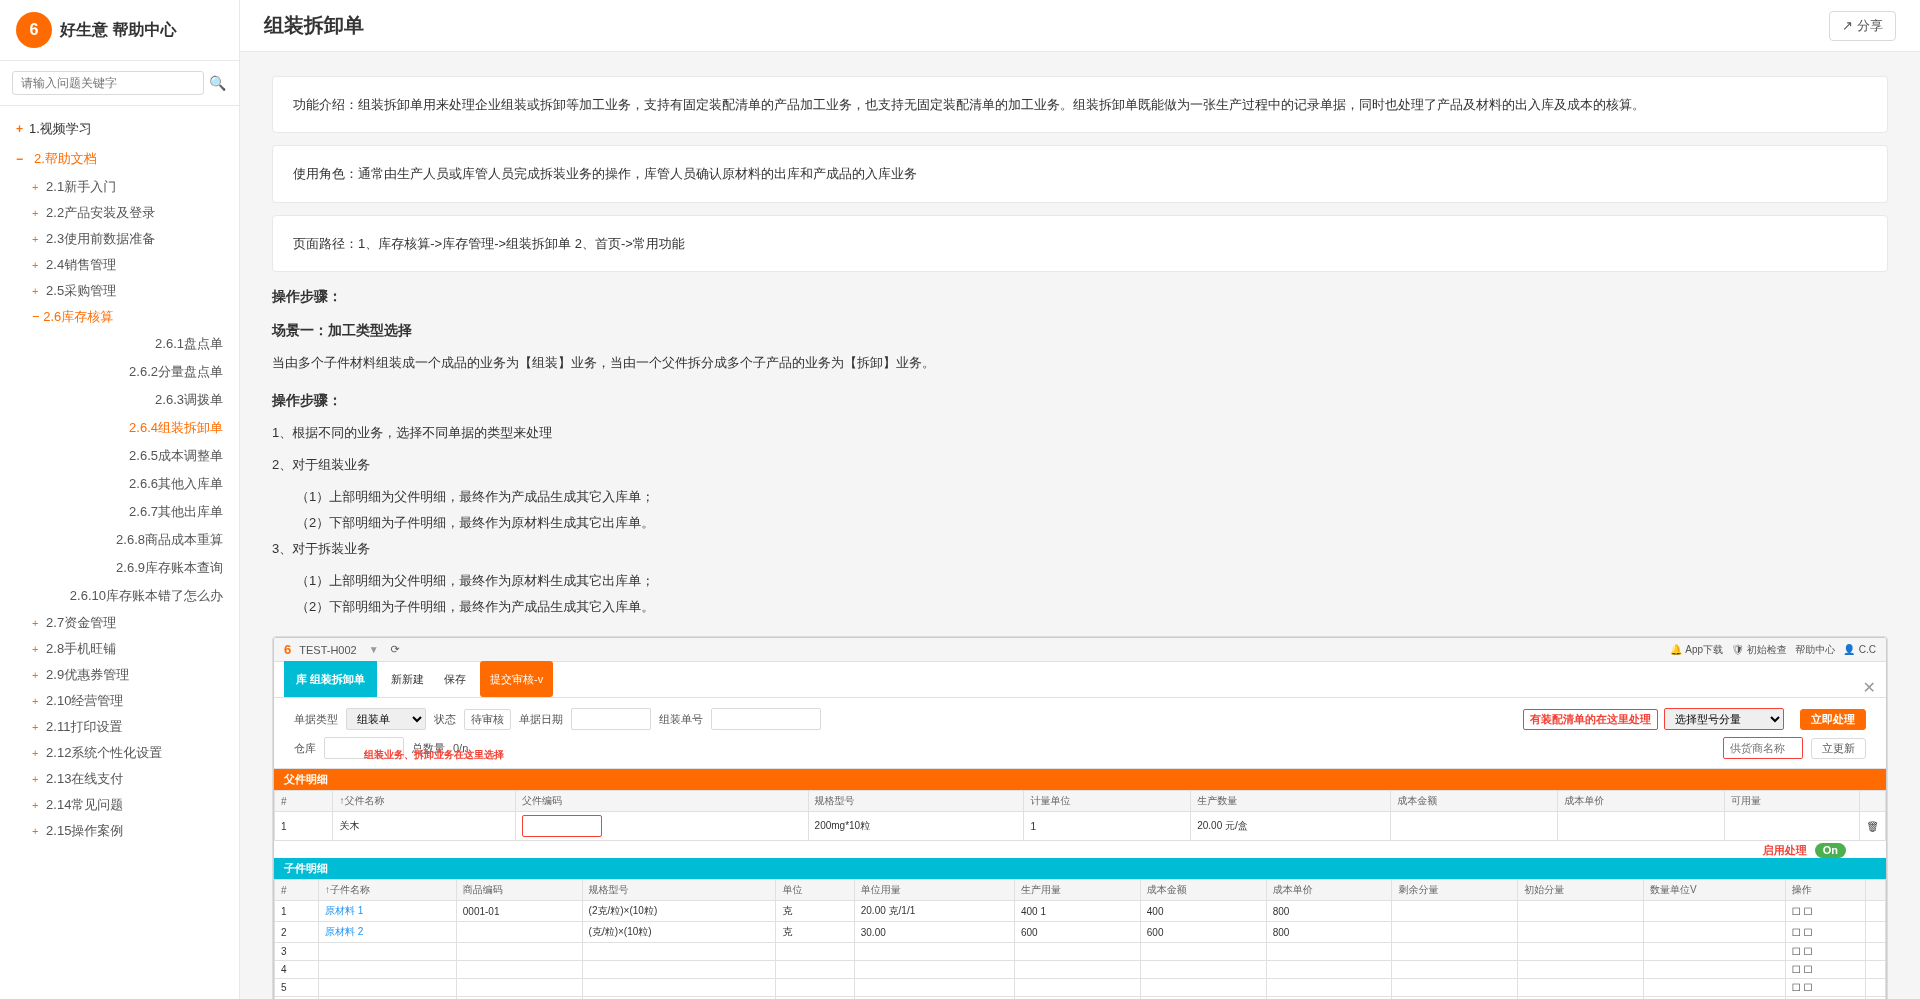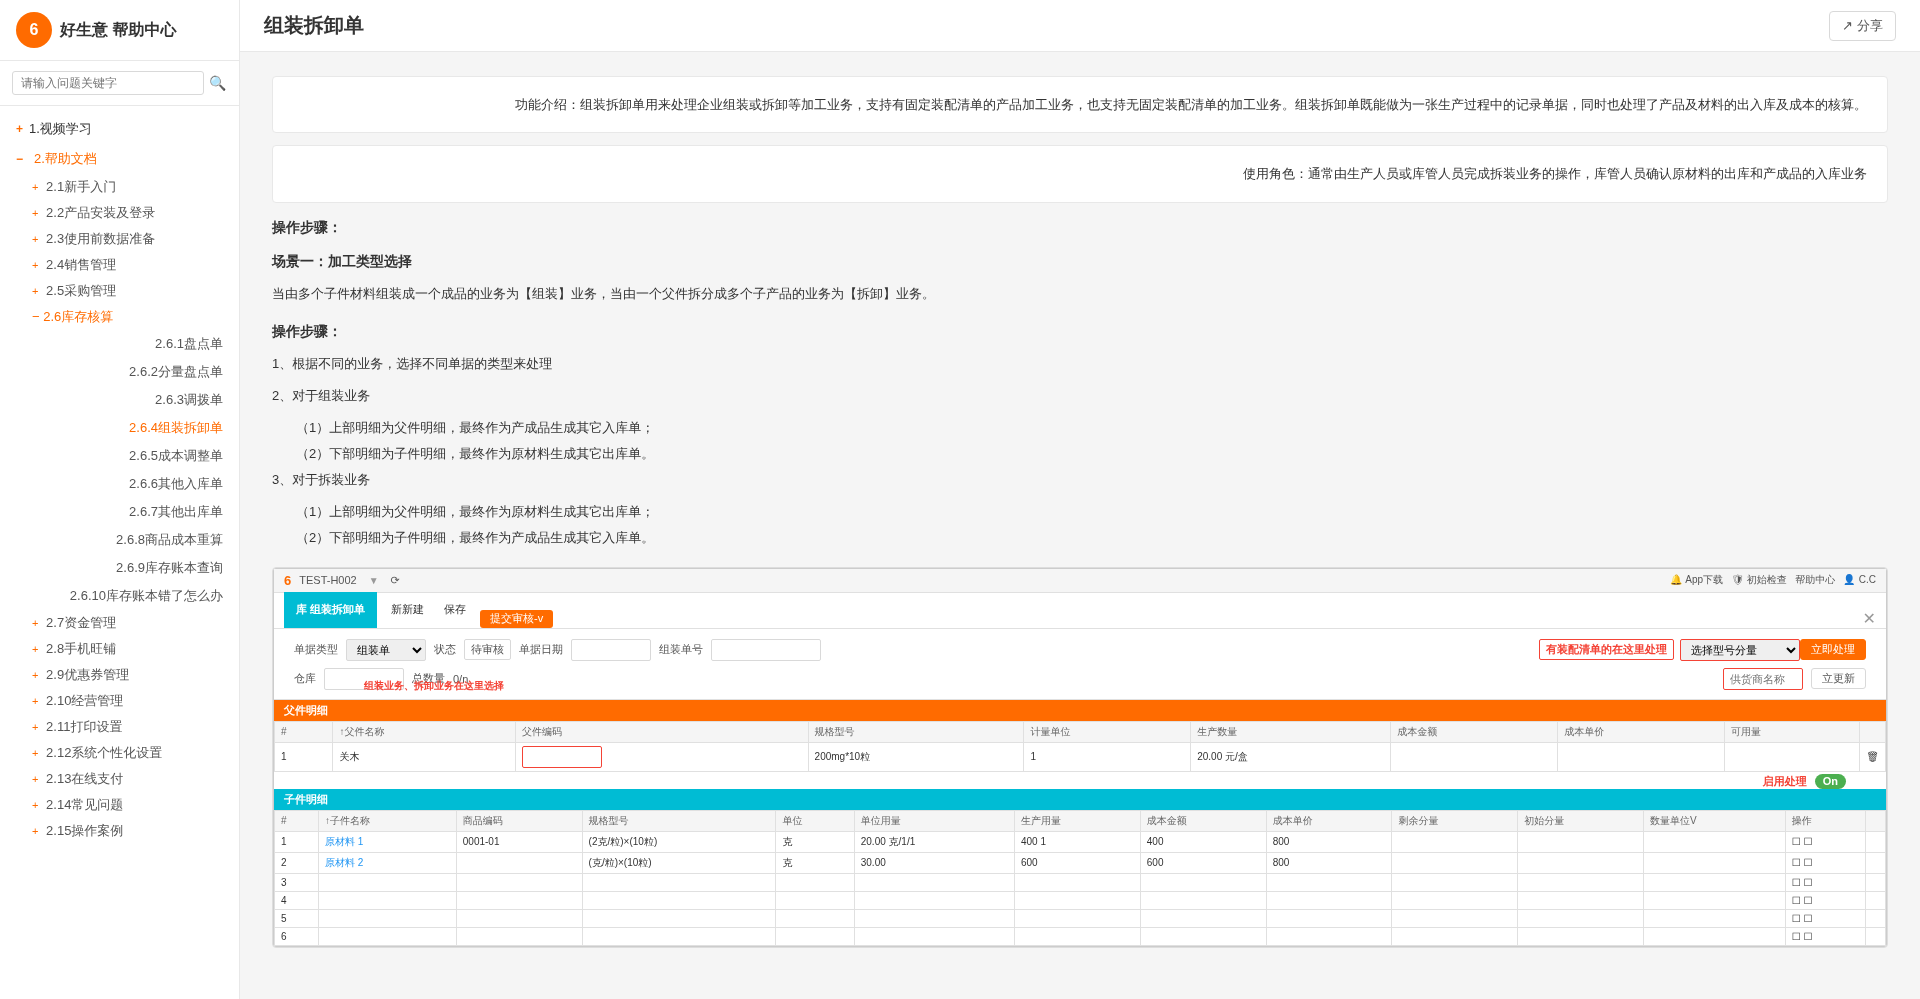--- a/index.html
+++ b/index.html
@@ -129,21 +129,20 @@
 
     .info-block {
       background: #fff;
       border: 1px solid #e8e8e8;
       border-radius: 4px;
       padding: 16px 20px;
       margin-bottom: 12px;
       font-size: 13px;
       line-height: 1.8;
       color: #333;
-      text-align: right;
     }
 
     .section-title {
       font-size: 14px;
       font-weight: bold;
       color: #333;
       margin: 16px 0 10px 0;
     }
 
     .step-text {
@@ -382,20 +381,23 @@
   <div id="content-area">
 
     <div class="info-block">
       <span>功能介绍：组装拆卸单用来处理企业组装或拆卸等加工业务，支持有固定装配清单的产品加工业务，也支持无固定装配清单的加工业务。组装拆卸单既能做为一张生产过程中的记录单据，同时也处理了产品及材料的出入库及成本的核算。</span>
     </div>
 
     <div class="info-block">
       <span>使用角色：通常由生产人员或库管人员完成拆装业务的操作，库管人员确认原材料的出库和产成品的入库业务</span>
     </div>
 
+    <div class="info-block">
+      <span>页面路径：1、库存核算-&gt;库存管理-&gt;组装拆卸单 2、首页-&gt;常用功能</span>
+    </div>
 
     <div class="section-title">操作步骤：</div>
 
     <div class="section-title">场景一：加工类型选择</div>
 
     <div class="step-text">
       <span>当由多个子件材料组装成一个成品的业务为【组装】业务，当由一个父件拆分成多个子产品的业务为【拆卸】业务。</span>
     </div>
 
     <div class="section-title">操作步骤：</div>
@@ -417,21 +419,21 @@
           <span style="margin-left:4px;color:#999;font-size:10px;">▼</span>
           <span style="margin-left:4px;">⟳</span>
           <span style="flex:1;"></span>
           <span style="font-size:10px;color:#555;">🔔 App下载 &nbsp; 🛡 初始检查 &nbsp; 帮助中心 &nbsp; 👤 C.C</span>
         </div>
 
         <div style="display:flex;align-items:flex-end;background:#fff;border-bottom:1px solid #e0e0e0;padding:0 10px;height:36px;position:relative;">
           <div style="background:#00bcd4;color:white;padding:0 12px;height:36px;display:flex;align-items:center;font-size:11px;font-weight:bold;margin-right:4px;">库 组装拆卸单</div>
           <div style="padding:0 10px;height:36px;display:flex;align-items:center;font-size:11px;color:#333;">新新建</div>
           <div style="padding:0 10px;height:36px;display:flex;align-items:center;font-size:11px;color:#333;">保存</div>
-          <div style="background:#ff6b00;color:white;padding:0 10px;height:18px;display:flex;align-items:center;font-size:11px;border-radius:3px;margin-left:4px;">提交审核-v</div>
+          <div style="background:#ff6b00;color:white;padding:18px 10px;height:18px;display:flex;align-items:center;font-size:11px;border-radius:3px;margin-left:4px;">提交审核-v</div>
           <div style="flex:1;"></div>
           <span style="font-size:16px;color:#999;cursor:pointer;margin-left:8px;">✕</span>
         </div>
 
         <div style="background:#fff;padding:6px 10px;border-bottom:1px solid #e0e0e0;position:relative;">
           <div class="fake-form-row">
             <span class="fake-label">单据类型</span>
             <select class="fake-input" style="width:80px;"><option>组装单</option><option>拆卸单</option></select>
             <span class="fake-label">状态</span>
             <span style="font-size:11px;color:#555;border:1px solid #d9d9d9;padding:2px 6px;border-radius:2px;">待审核</span>
@@ -441,21 +443,21 @@
             <input class="fake-input" value="" style="width: 110px;">
             <span style="flex:1;"></span>
 
             <div style="position:relative;display:flex;align-items:center;">
               <span style="color:#f44336;font-size:11px;font-weight:bold;border:1px solid #f44336;padding:2px 6px;border-radius:2px;">有装配清单的在这里处理</span>
               <span style="margin-left:6px;">
                 <select class="fake-input red-border" style="width:120px;">
                   <option>选择型号分量</option>
                 </select>
               </span>
-              <button class="fake-btn orange" style="margin-left:0;">立即处理</button>
+              <button class="fake-btn orange" style="margin-left:16px;font-weight:bold;">立即处理</button>
             </div>
           </div>
 
           <div style="display:flex;align-items:center;gap:8px;padding:3px 10px;font-size:11px;color:#555;">
             <span>仓库</span>
             <input class="fake-input" style="width: 70px;">
             <span>总数量</span>
             <span>0/n</span>
             <span style="flex:1;"></span>
             <input class="fake-input red-border" placeholder="供货商名称" style="width: 80px;">

